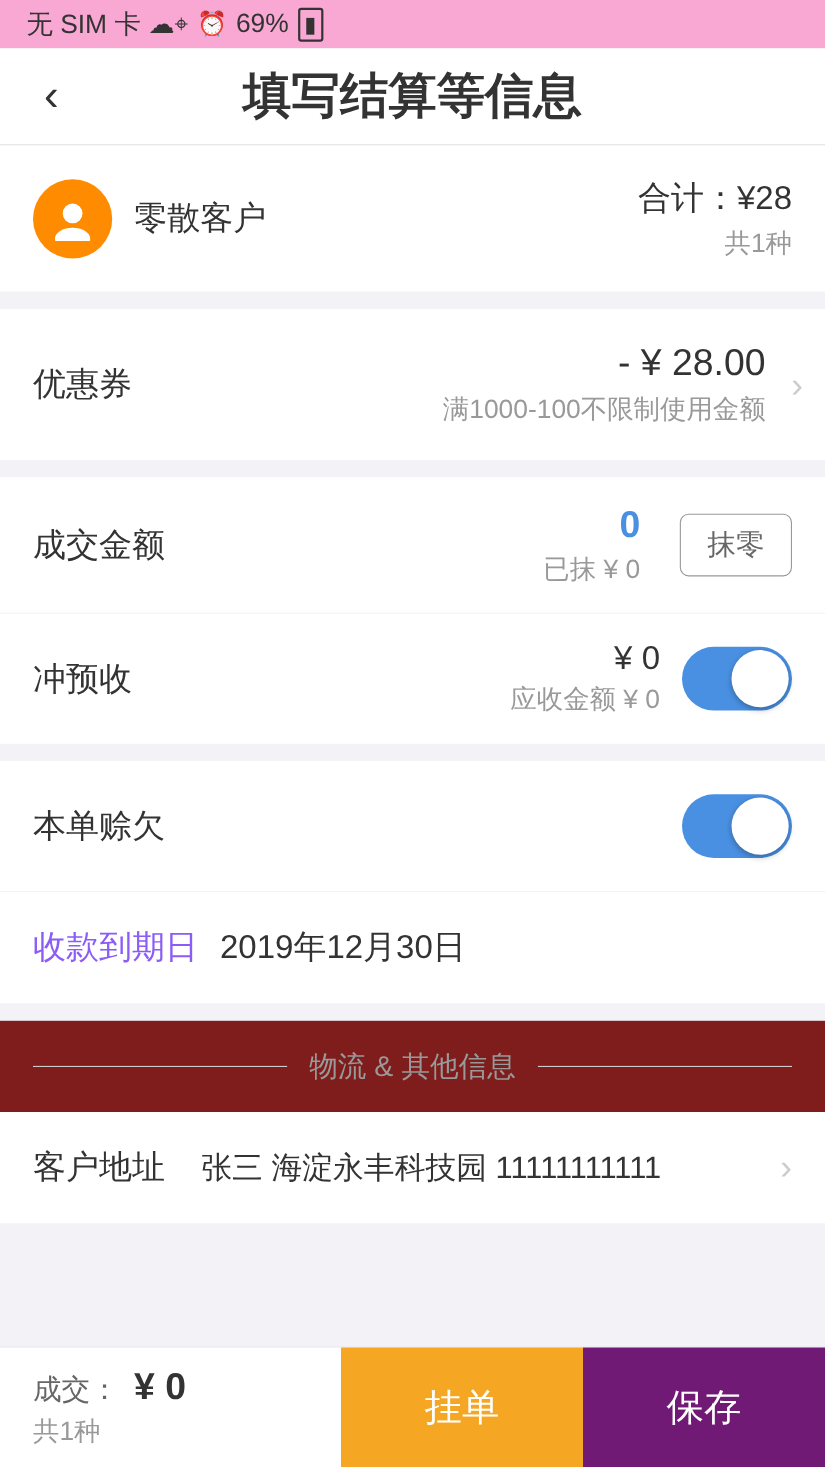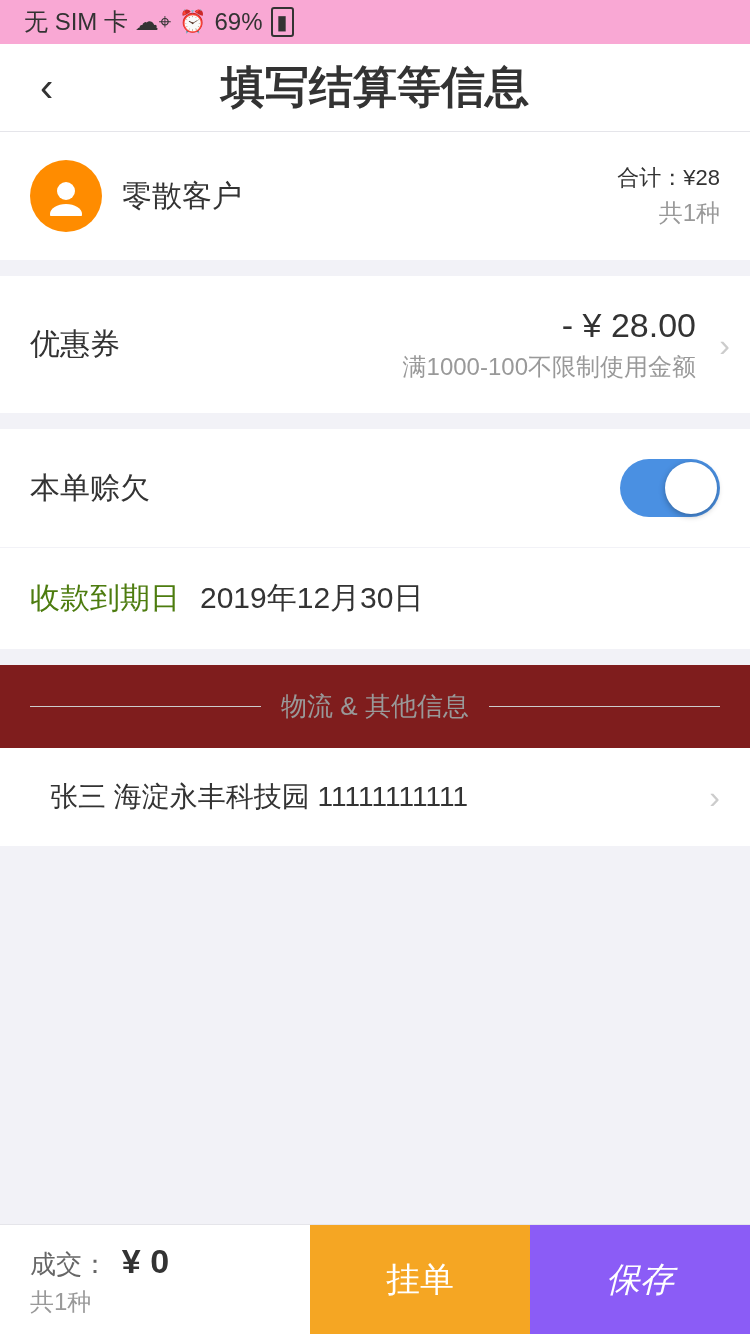--- a/index.html
+++ b/index.html
@@ -210,21 +210,21 @@
     }
     .debt-label { font-size: 30px; color: #333; }
 
     
     .due-date-row {
       display: flex;
       align-items: center;
       padding: 30px 30px;
       background: #fff;
     }
-    .due-label { font-size: 30px; color: #4d7c0f; }
+    .due-label { font-size: 30px; color: #8b5cf6; }
     .due-value { font-size: 30px; color: #333; margin-left: 20px; }
 
     
     .logistics-header {
       background: #7f1d1d;
       padding: 24px 30px;
       display: flex;
       align-items: center;
       justify-content: center;
     }
@@ -241,21 +241,21 @@
 
     
     .address-row {
       display: flex;
       align-items: center;
       padding: 30px 30px;
       background: #fff;
       position: relative;
     }
     .addr-label { font-size: 30px; color: #333; min-width: 120px; }
-    .addr-value { font-size: 28px; color: #333; margin-left: 20px; flex: 1; }
+    .addr-value { font-size: 28px; color: #333; margin-left: 33px; flex: 1; }
     .addr-chevron { color: #ccc; font-size: 32px; margin-left: auto; }
 
     
     .bottom-bar {
       position: fixed;
       bottom: 0;
       left: 0;
       width: 750px;
       height: 110px;
       background: #fff;
@@ -276,21 +276,21 @@
       border: none;
       font-size: 34px;
       font-weight: 500;
       color: #fff;
       cursor: pointer;
       display: flex;
       align-items: center;
       justify-content: center;
     }
     .btn-hang { background: #f5a623; }
-    .btn-save { background: #8b5cf6; font-style: italic; }
+    .btn-save { background: #701a75; }
   </style>
 </head>
 <body>
 
 <div class="status-bar">
   <div class="status-left">
     <span style="font-size:24px;">无 SIM 卡  ☁</span>
   </div>
   <div class="status-right">
     <span style="font-size:22px;">⌖</span>
@@ -310,37 +310,61 @@
   <div class="card">
     <div class="customer-row">
       <div class="customer-avatar">
         <svg width="40" height="40" viewBox="0 0 40 40">
           <circle cx="20" cy="15" r="9" fill="#fff"></circle>
           <ellipse cx="20" cy="38" rx="16" ry="10" fill="#fff"></ellipse>
         </svg>
       </div>
       <span class="customer-name">零散客户</span>
       <div class="customer-right">
-        <div style="font-size:22px;color:#333;">合计：¥28</div>
+        <div style="font-size:30px;color:#333;">合计：¥28</div>
         <div style="font-size:24px;color:#999;margin-top:4px;">共1种</div>
       </div>
     </div>
   </div>
 
   <div class="card" style="margin-bottom:16px;">
     <div class="coupon-row">
       <span class="coupon-label">优惠券</span>
       <div class="coupon-right">
         <div class="coupon-amount">- ¥ 28.00</div>
         <div class="coupon-desc">满1000-100不限制使用金额</div>
       </div>
       <span class="chevron-right">›</span>
     </div>
   </div>
 
+  <div class="card">
+
+    <div class="amount-row">
+      <span class="row-label">成交金额</span>
+      <div style="margin-left:auto;text-align:right;display:flex;align-items:center;gap:16px;">
+        <div>
+          <span class="amount-input-val">0</span>
+          <div class="amount-sub">已抹  ¥ 0</div>
+        </div>
+        <button class="round-btn">抹零</button>
+      </div>
+    </div>
+
+    <div class="prepay-row">
+      <span class="prepay-label">冲预收</span>
+      <div class="prepay-right">
+        <div class="prepay-amount">¥ 0</div>
+        <div class="prepay-sub">应收金额 ¥ 0</div>
+      </div>
+      <div class="toggle-container">
+        <div class="toggle-knob"></div>
+      </div>
+    </div>
+  </div>
 
   <div class="card">
     <div class="debt-row">
       <span class="debt-label">本单赊欠</span>
       <div style="margin-left:auto;">
         <div class="toggle-container">
           <div class="toggle-knob"></div>
         </div>
       </div>
     </div>
@@ -351,20 +375,21 @@
   </div>
 
   <div class="logistics-header">
     <div class="logistics-line"></div>
     <span class="logistics-text">物流 &amp; 其他信息</span>
     <div class="logistics-line"></div>
   </div>
 
   <div class="card">
     <div class="address-row">
+      <span class="addr-label">客户地址</span>
       <span class="addr-value">张三 海淀永丰科技园 11111111111</span>
       <span class="addr-chevron">›</span>
     </div>
   </div>
 
   <div style="height: 200px; background: #f2f2f7;"></div>
 
 </div>
 
 <div class="bottom-bar">

